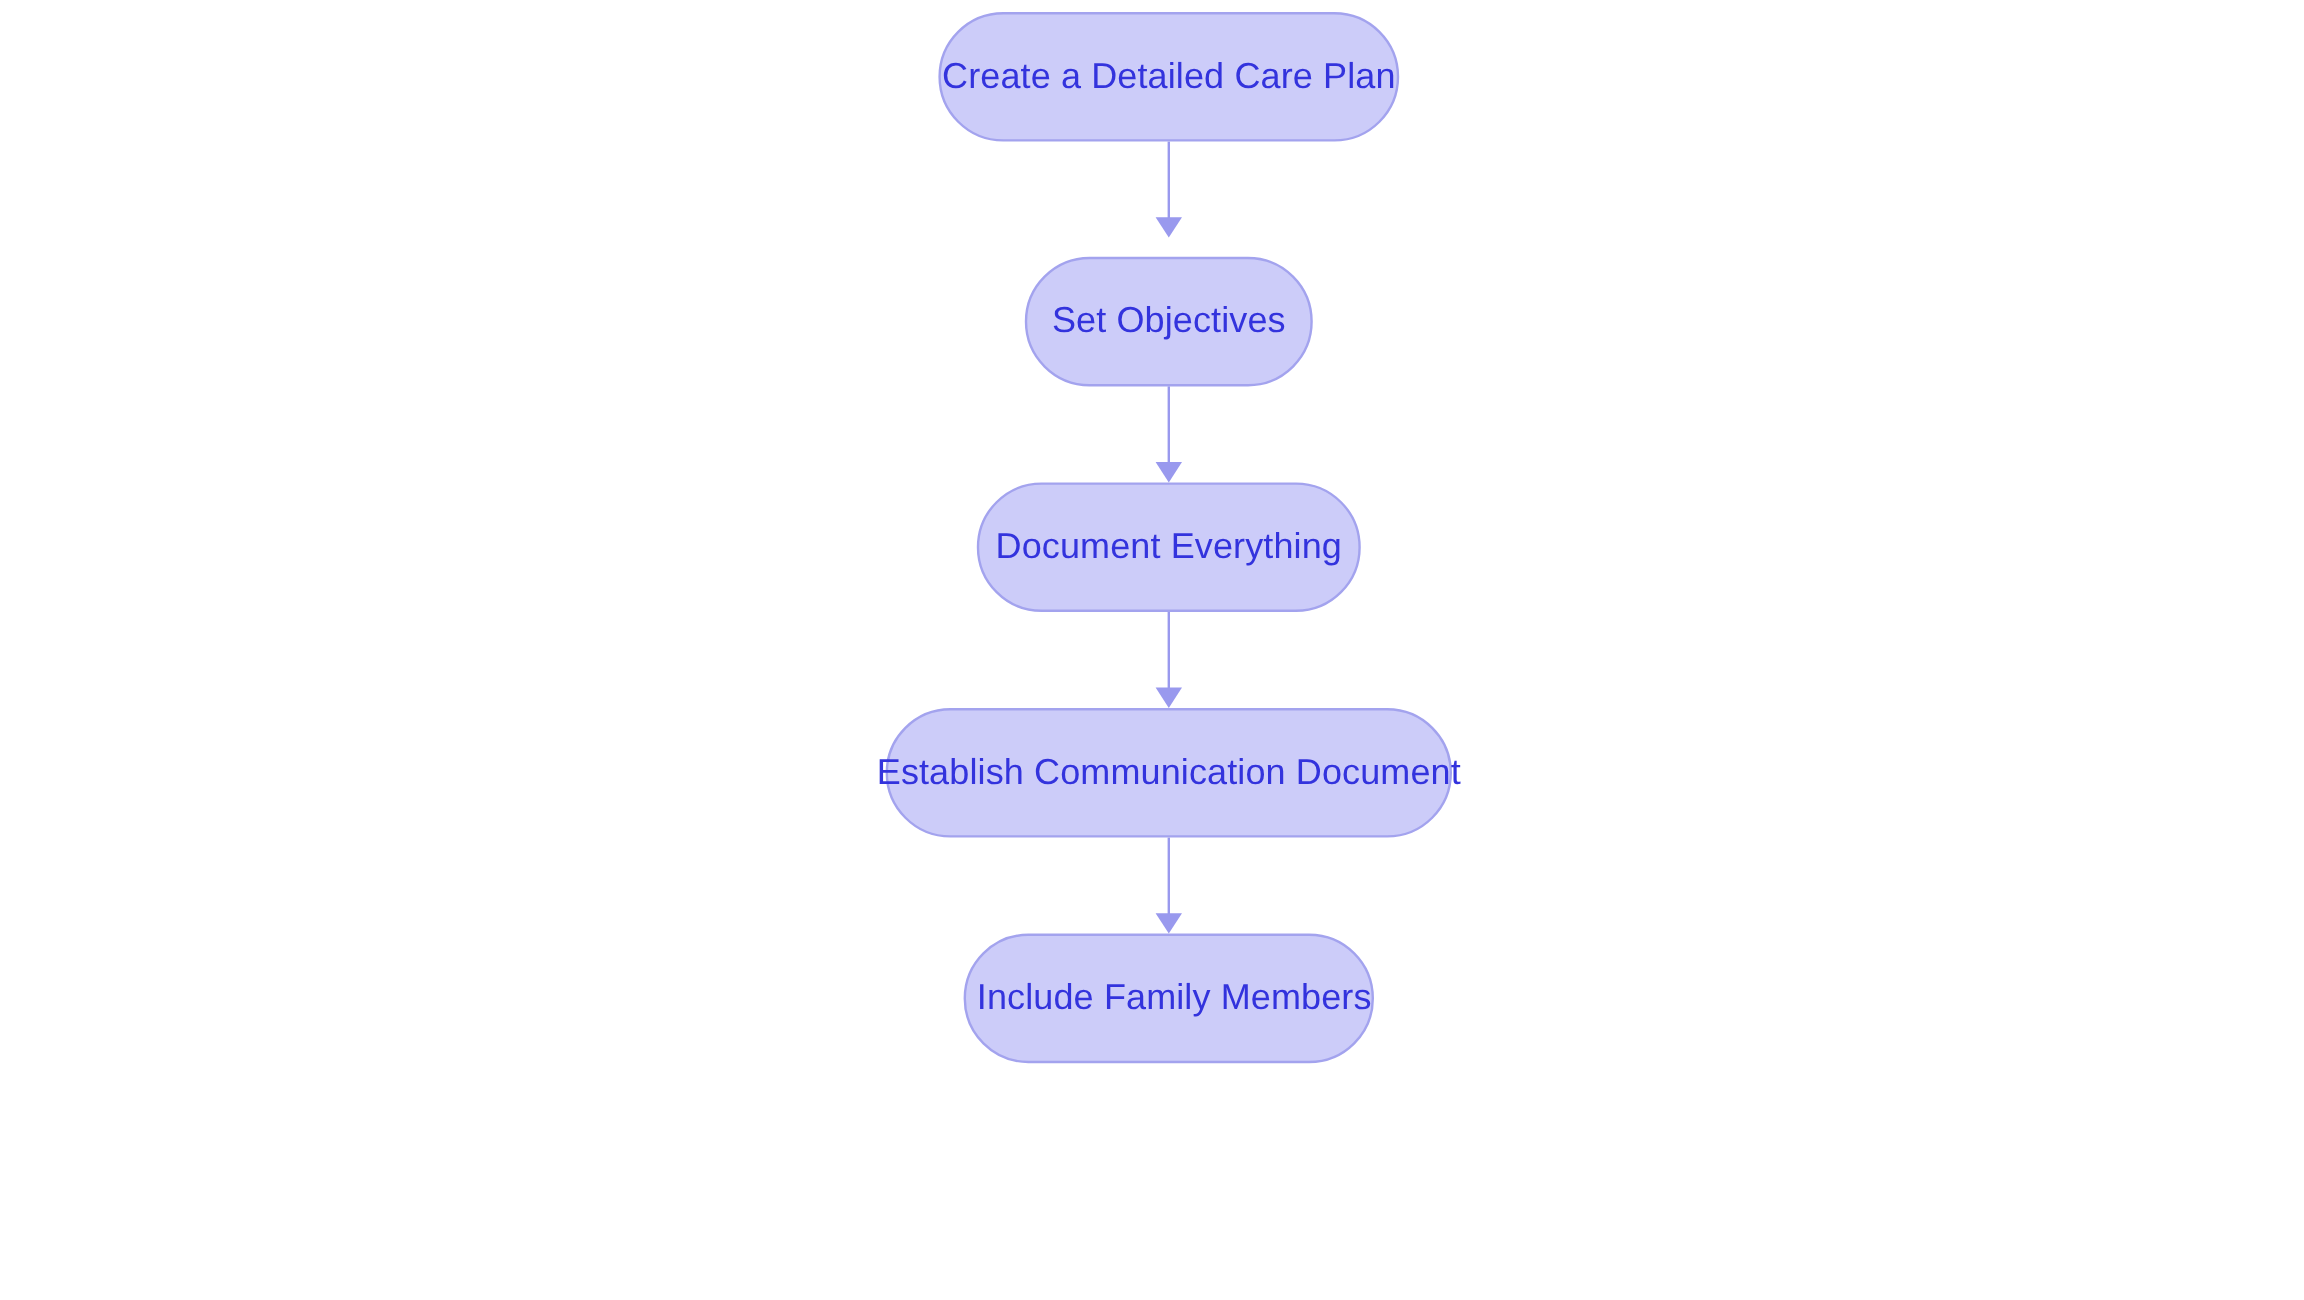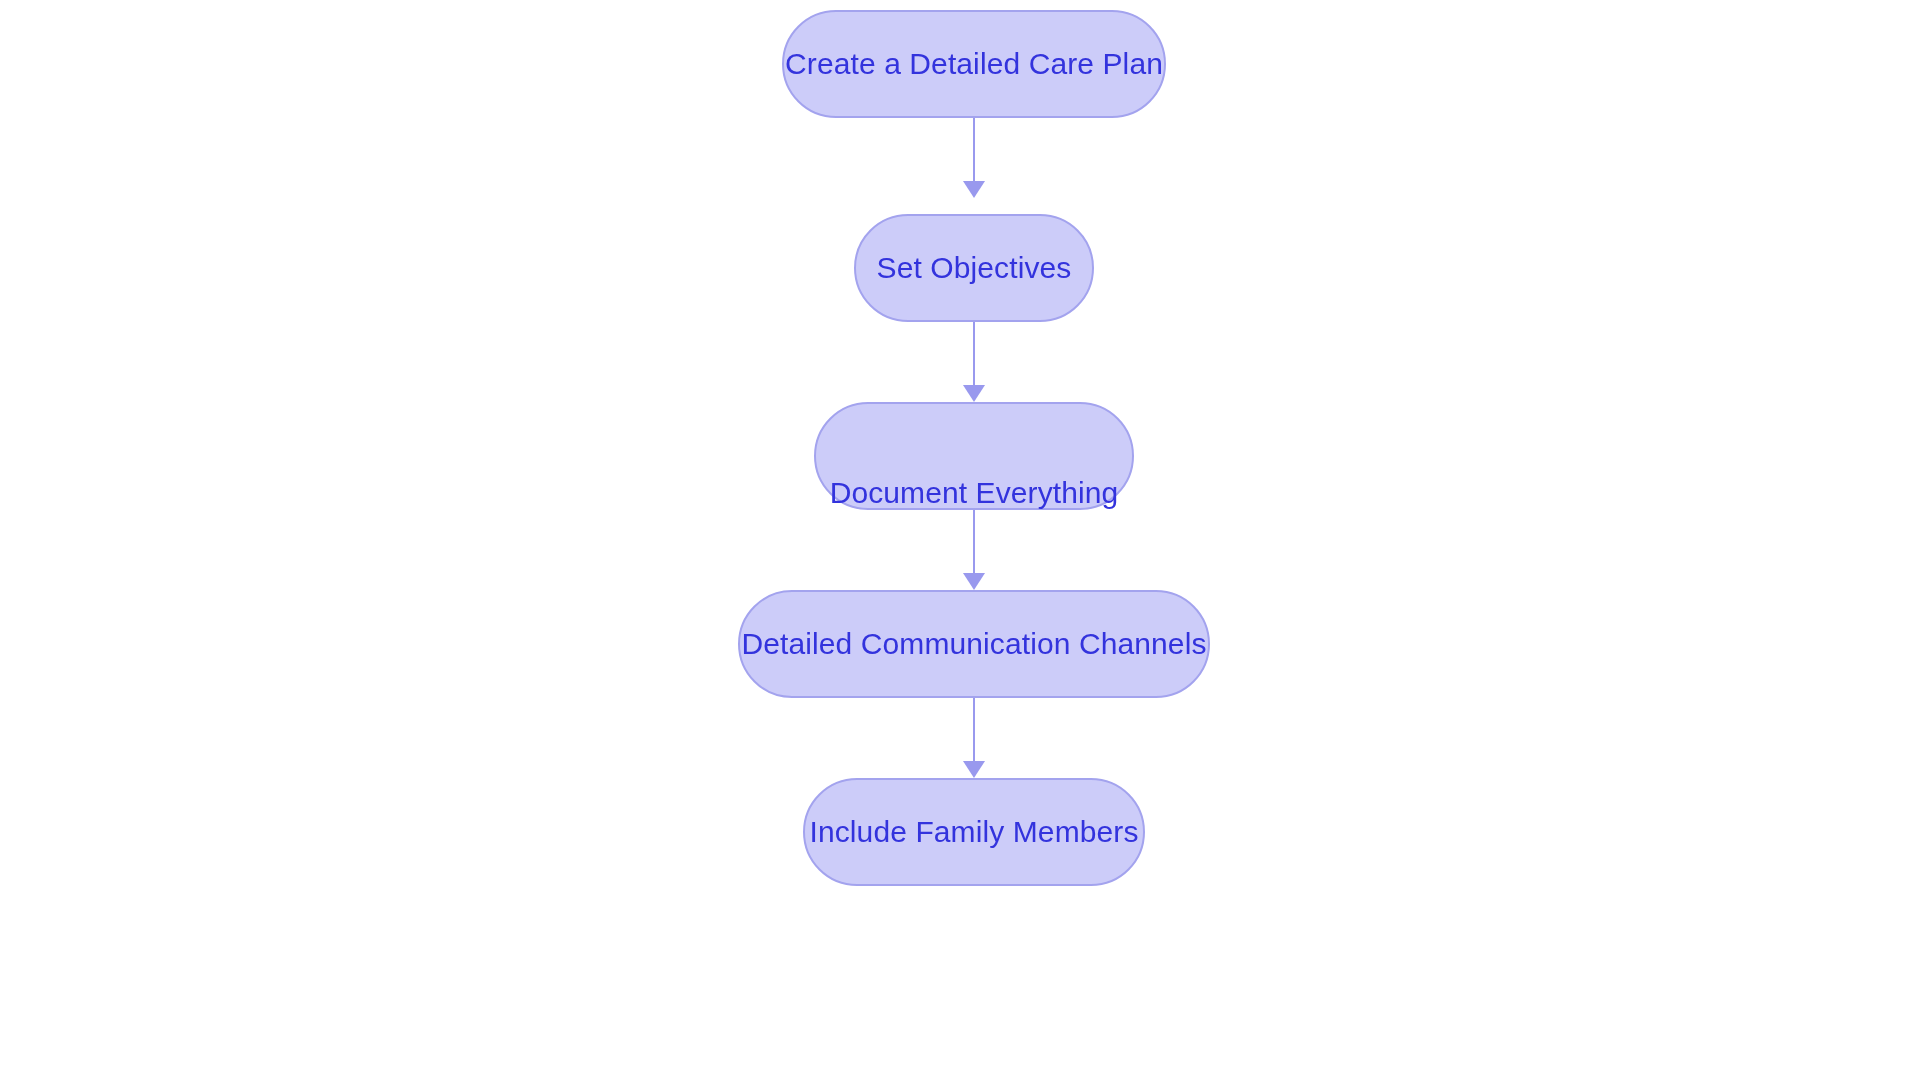--- a/index.html
+++ b/index.html
@@ -78,23 +78,23 @@
     border-left: 11px solid transparent;
     border-right: 11px solid transparent;
     border-top: 17px solid #9999ee;
     flex: 0 0 auto;
     margin-top: -1px;
   }
 
   
   .node.n0 { width: 384px; }
   .node.n1 { width: 240px; margin-top: 16px; }
-  .node.n2 { width: 320px; align-items: flex-end; }
+  .node.n2 { width: 320px; }
   .node.n3 { width: 472px; }
-  .node.n4 { width: 342px; }
+  .node.n4 { width: 342px; justify-content: flex-end; }
 
   
   .connector.c0 { height: 80px; }
   .connector.c1 { height: 80px; }
   .connector.c2 { height: 80px; }
   .connector.c3 { height: 80px; }
 
   .spacer-top { height: 10px; flex: 0 0 auto; }
 </style>
 </head>
@@ -127,21 +127,21 @@
     <div class="node n2">
       <span class="node-label">Document Everything</span>
     </div>
 
     <div class="connector c2">
       <div class="connector-line"></div>
       <div class="connector-head"></div>
     </div>
 
     <div class="node n3">
-      <span class="node-label">Detailed Communication Channels</span>
+      <span class="node-label">Establish Communication Document</span>
     </div>
 
     <div class="connector c3">
       <div class="connector-line"></div>
       <div class="connector-head"></div>
     </div>
 
     <div class="node n4">
       <span class="node-label">Include Family Members</span>
     </div>

